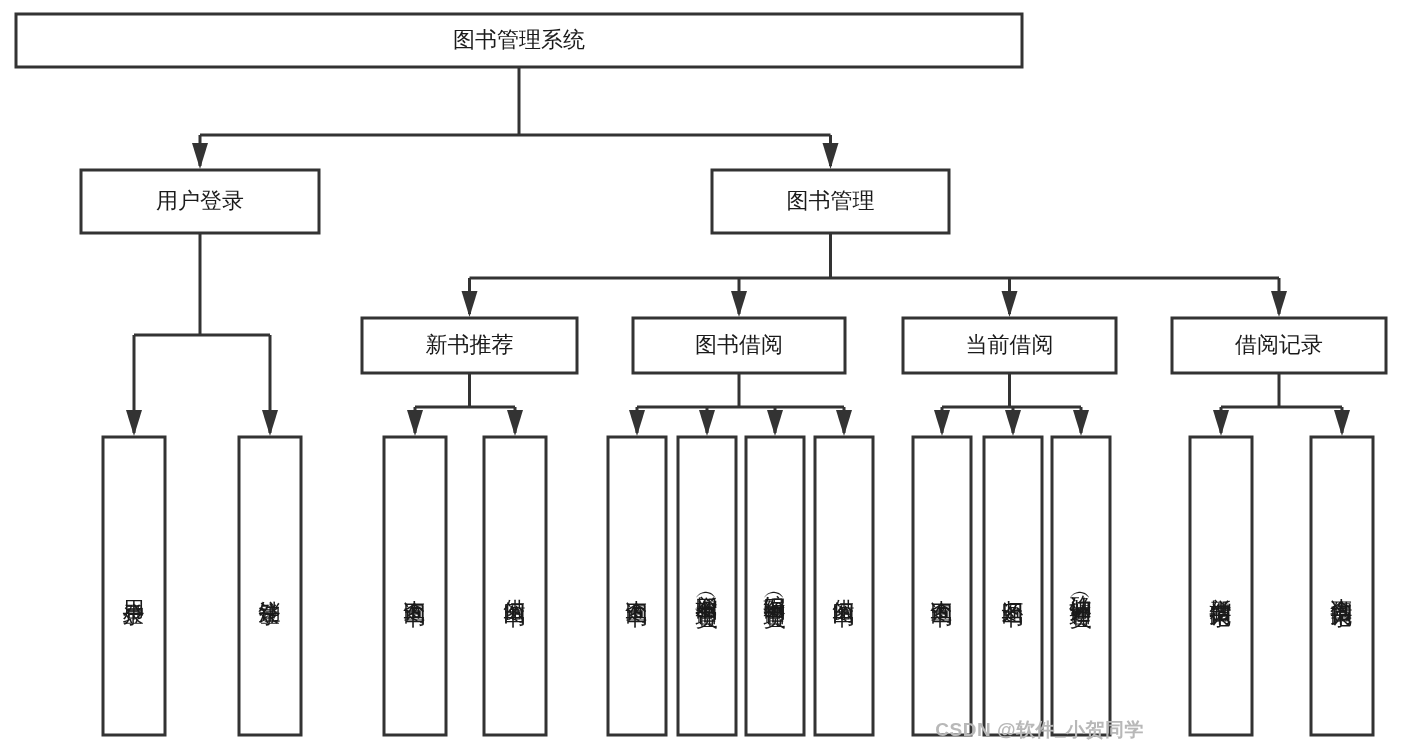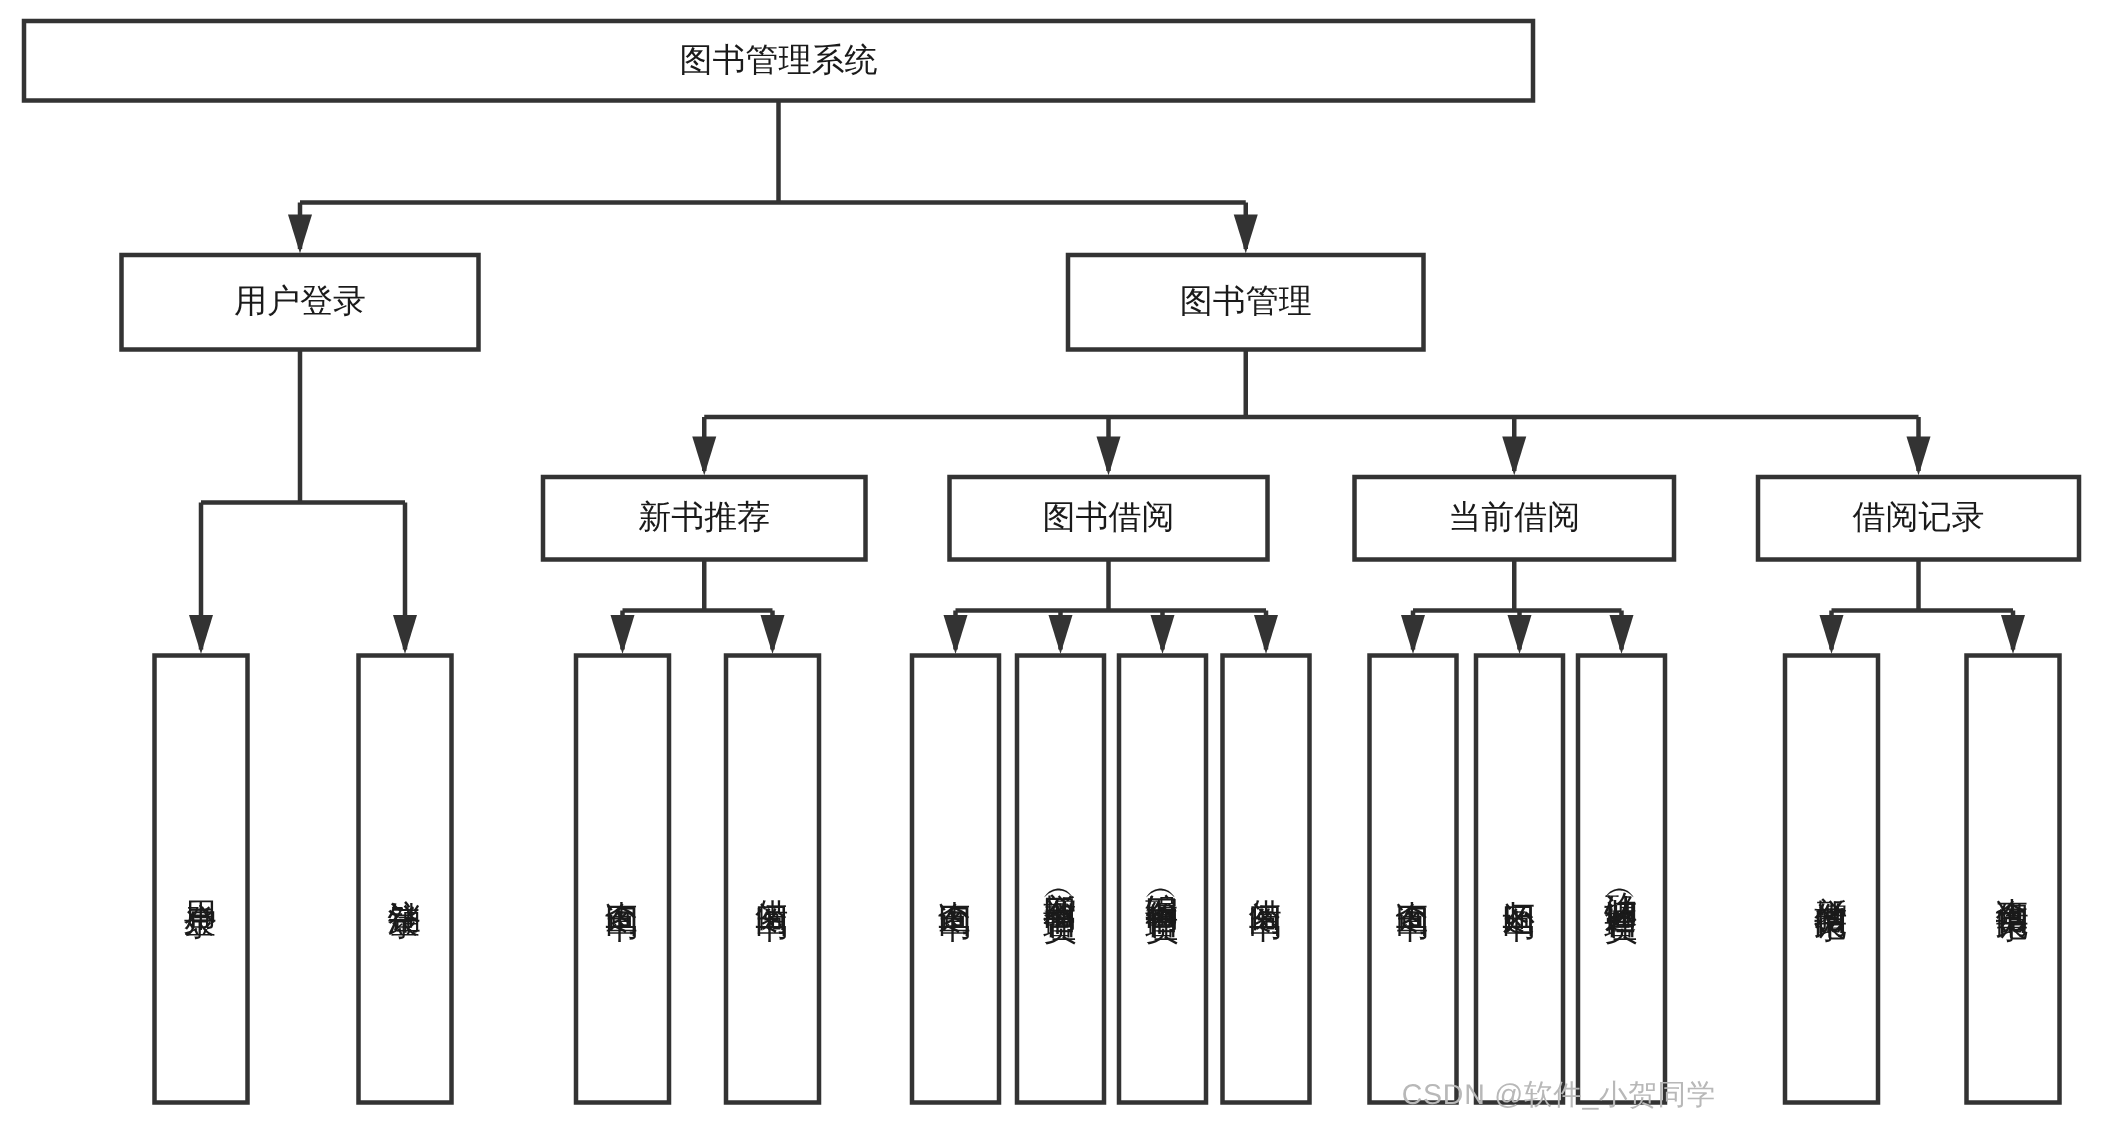--- a/index.html
+++ b/index.html
@@ -63,20 +63,21 @@
   }
   .watermark {
     position: absolute;
     right: 8px;
     bottom: 4px;
     font-family: "Liberation Sans", "DejaVu Sans", sans-serif;
     font-size: 19px;
     color: #b8b8b8;
     letter-spacing: 0.5px;
     white-space: nowrap;
+    font-weight: bold;
   }
 </style>
 </head>
 <body>
 
 <div id="diagram-root">
 
   <svg id="diagram-svg" width="1405" height="747" viewBox="0 0 1405 747" xmlns="http://www.w3.org/2000/svg">
     <g id="edges-layer">
         <line x1="519" y1="67" x2="519" y2="135" class="connector"></line>

